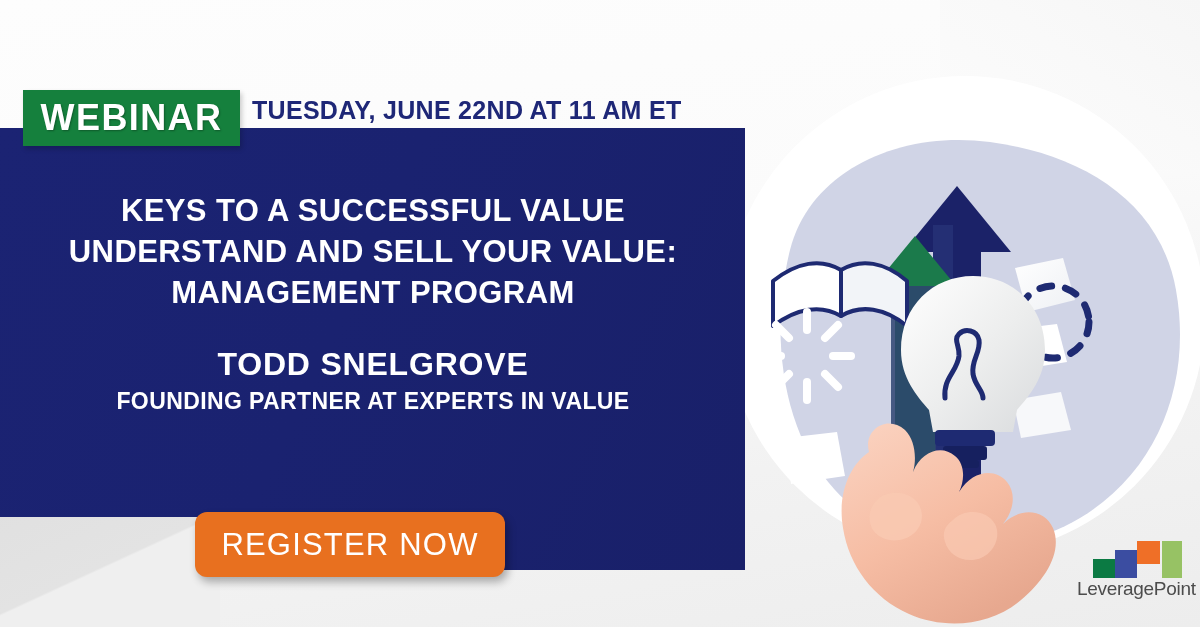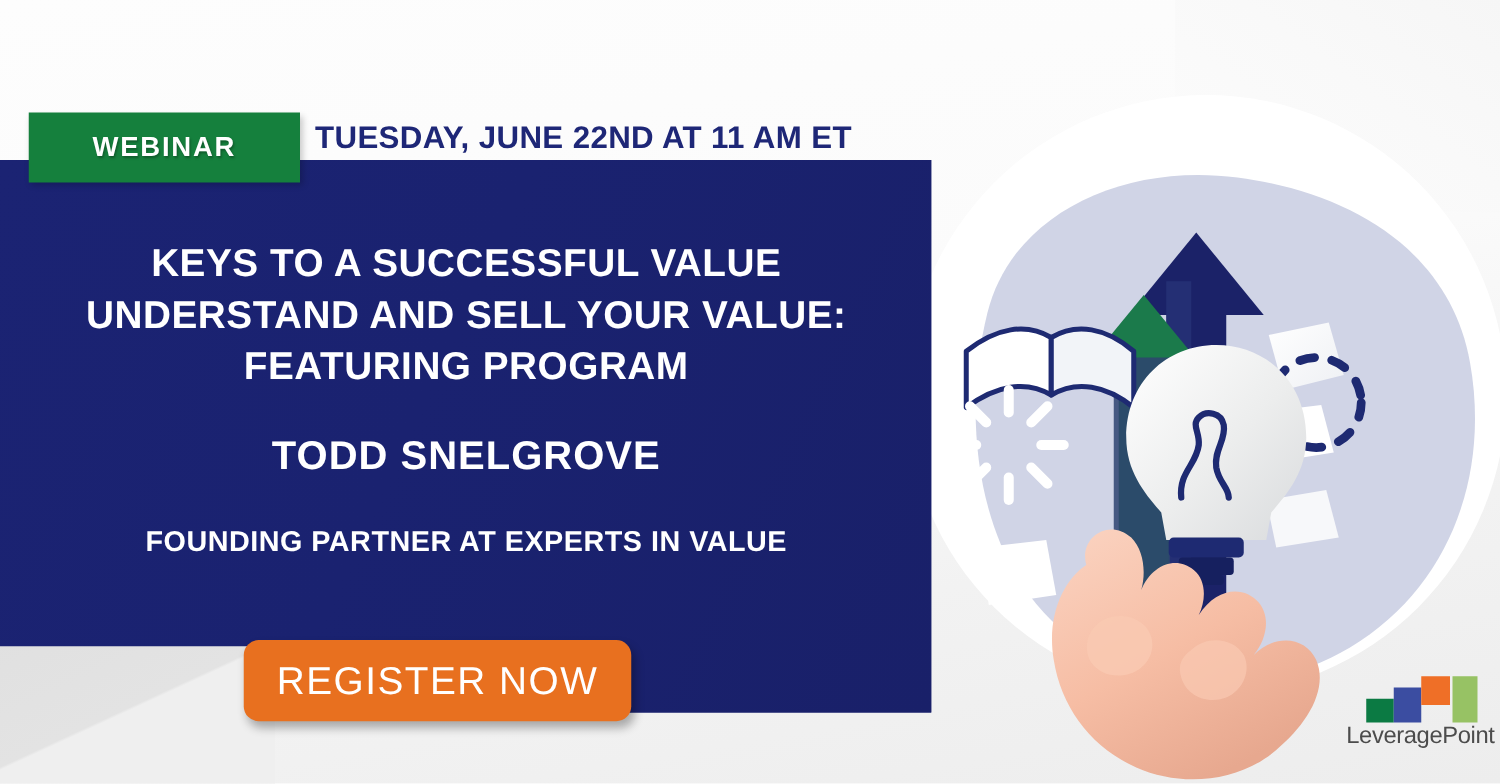--- a/index.html
+++ b/index.html
@@ -43,21 +43,21 @@
   }
 
   
   .badge{
     position:absolute;left:23px;top:90px;width:217px;height:56px;
     background:#15803d;
     display:flex;align-items:center;justify-content:center;
     box-shadow:2px 3px 5px rgba(0,0,0,0.20);
   }
   .badge-text{
-    color:#ffffff;font-weight:bold;font-size:22px;letter-spacing:1.4px;
+    color:#ffffff;font-weight:bold;font-size:36px;letter-spacing:1.4px;
     text-shadow:1px 1px 2px rgba(0,0,0,0.30);
     font-family:"Liberation Sans", sans-serif;
   }
 
   
   .date-line{
     position:absolute;left:252px;top:96px;
     color:#1e2777;font-weight:bold;font-size:25px;letter-spacing:0.3px;
     white-space:nowrap;
   }
@@ -67,21 +67,21 @@
     position:absolute;left:30px;top:190px;width:686px;
     text-align:center;color:#ffffff;
     font-weight:bold;font-size:31px;line-height:41px;letter-spacing:0.4px;
   }
   .headline .ln{display:block;}
 
   
   .feat-wrap{position:absolute;left:30px;top:340px;width:686px;text-align:center;color:#ffffff;}
   .feat-label{font-weight:bold;font-size:23px;letter-spacing:0.8px;line-height:30px;}
   .feat-name{font-weight:bold;font-size:32px;letter-spacing:0.8px;line-height:44px;margin-top:2px;}
-  .feat-role{font-weight:bold;font-size:23px;letter-spacing:0.4px;line-height:30px;margin-top:32px;}
+  .feat-role{font-weight:bold;font-size:23px;letter-spacing:0.4px;line-height:30px;}
 
   
   .cta{
     position:absolute;left:195px;top:512px;width:310px;height:65px;
     background:#e8701f;border:0;border-radius:12px;
     color:#ffffff;font-size:31px;letter-spacing:1.2px;
     font-family:"Liberation Sans", sans-serif;
     cursor:pointer;
     box-shadow:3px 5px 8px rgba(0,0,0,0.30);
     display:flex;align-items:center;justify-content:center;
@@ -211,21 +211,21 @@
 
   <div class="badge">
     <span class="badge-text">WEBINAR</span>
   </div>
 
   <div class="date-line">TUESDAY, JUNE 22ND AT 11 AM ET</div>
 
   <div class="headline">
     <span class="ln">KEYS TO A SUCCESSFUL VALUE</span>
     <span class="ln">UNDERSTAND AND SELL YOUR VALUE:</span>
-    <span class="ln">FEATURING PROGRAM</span>
+    <span class="ln">MANAGEMENT PROGRAM</span>
   </div>
 
   <div class="feat-wrap">
     <div class="feat-name">TODD SNELGROVE</div>
     <div class="feat-role">FOUNDING PARTNER AT EXPERTS IN VALUE</div>
   </div>
 
   <button class="cta">REGISTER NOW</button>
 
   <div class="logo">

